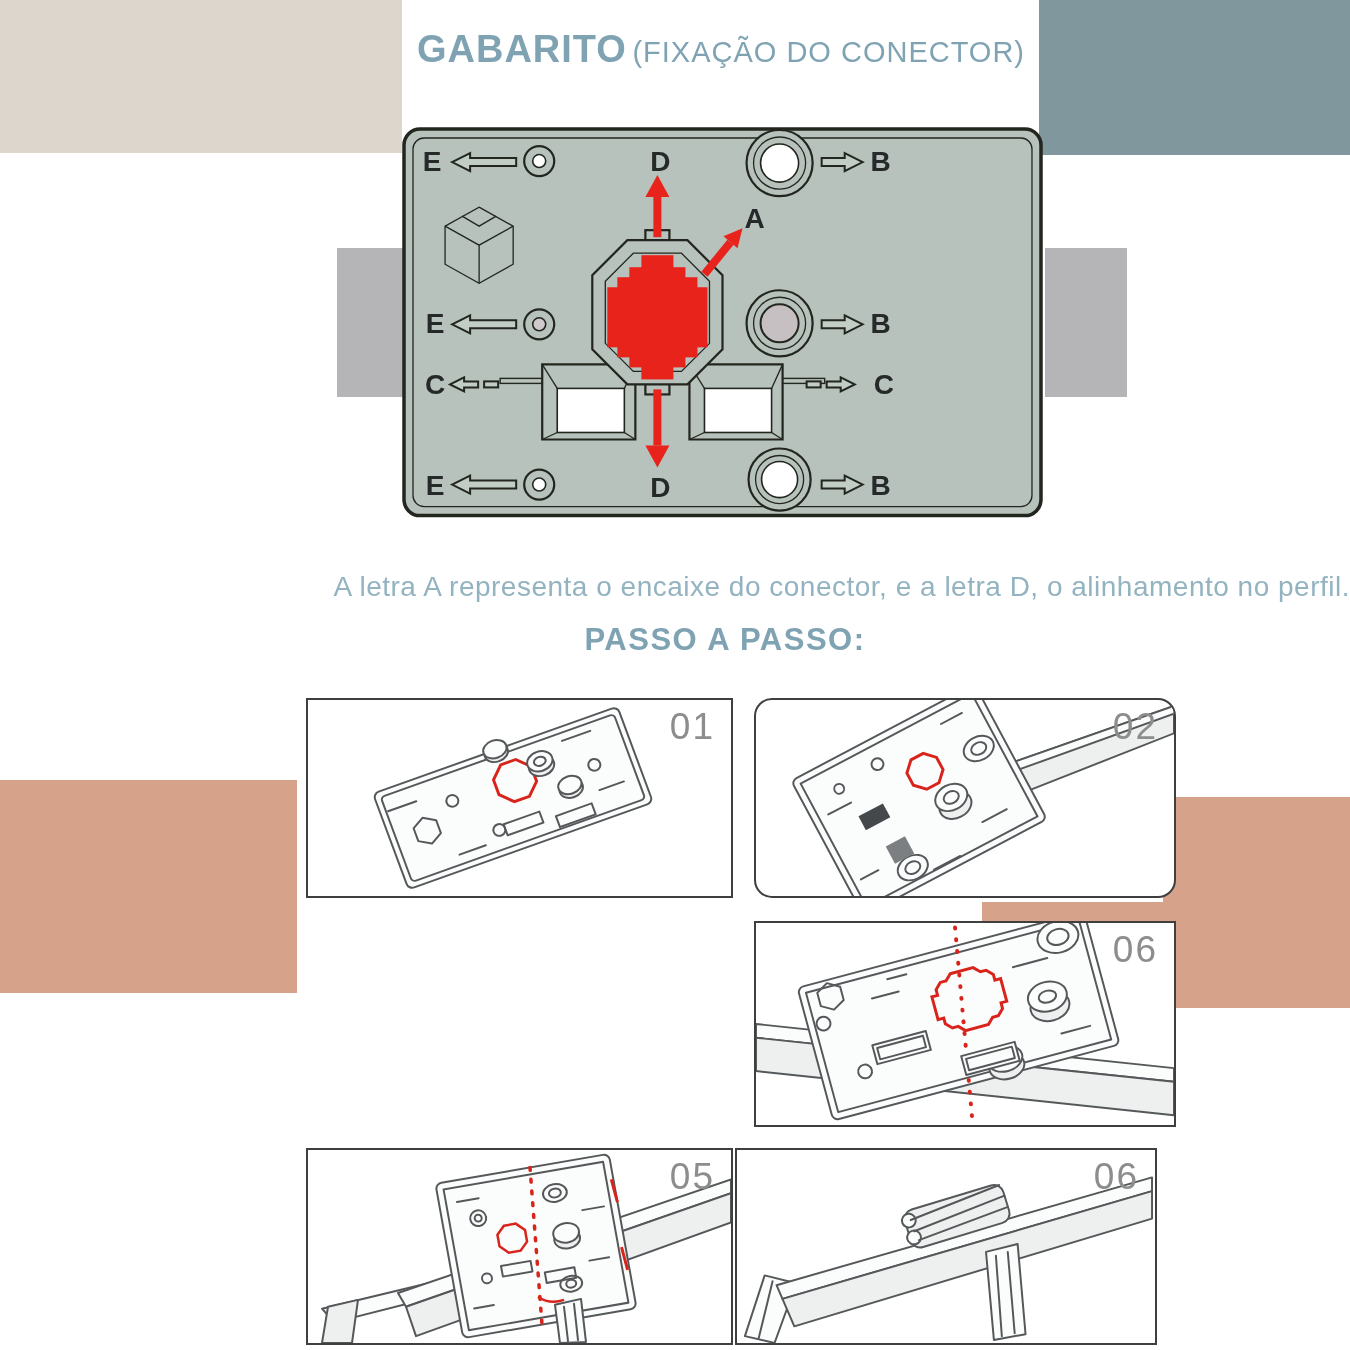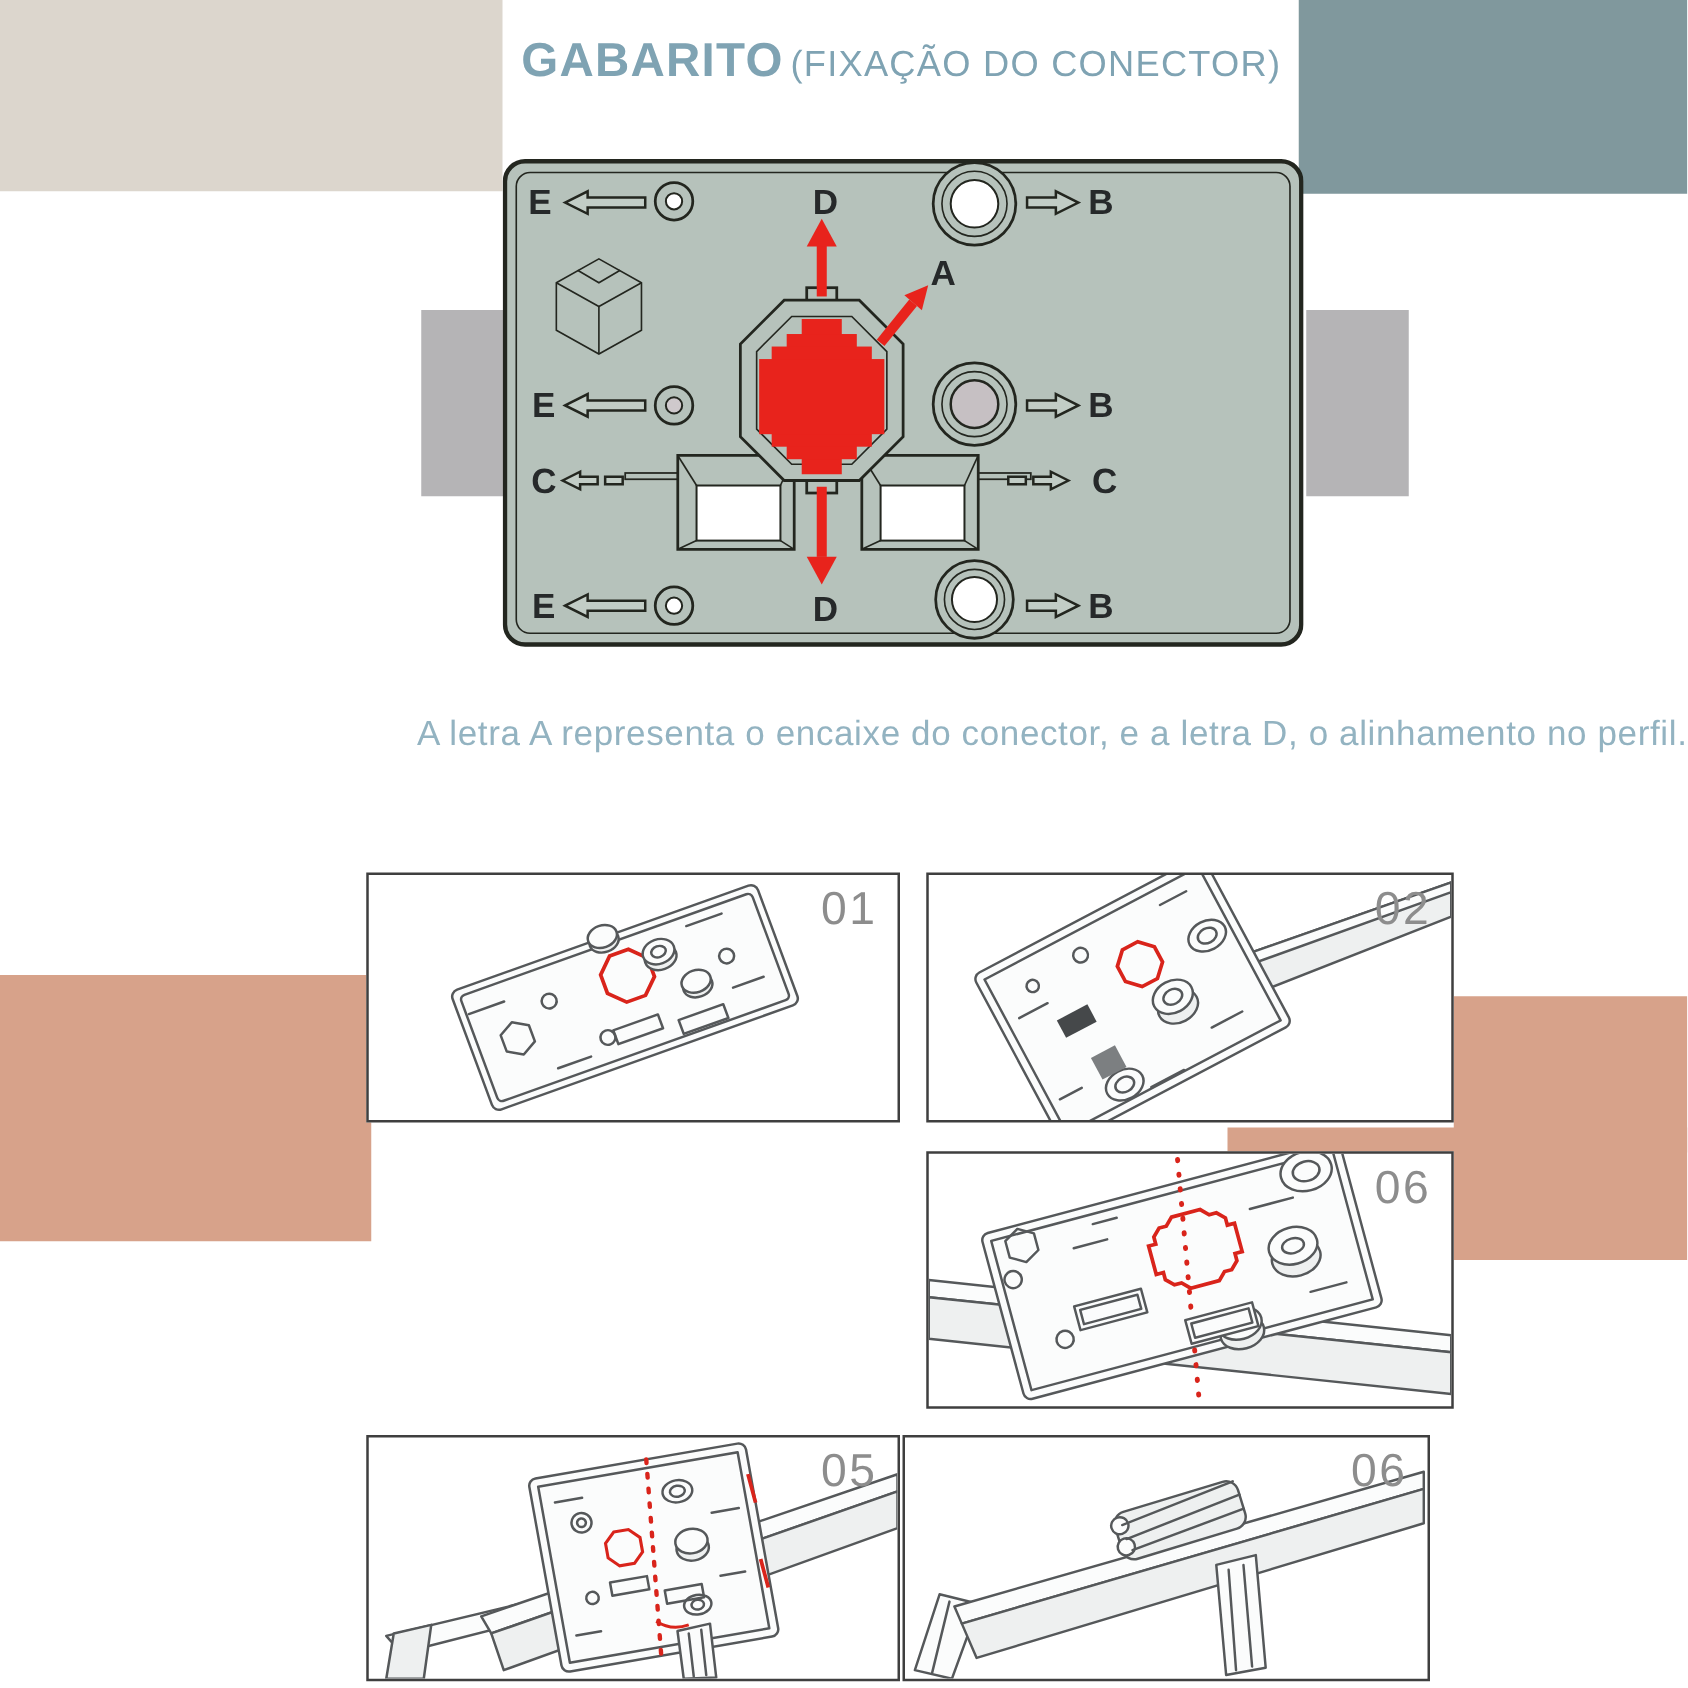--- a/index.html
+++ b/index.html
@@ -29,23 +29,23 @@
   .plate{fill:#b6c2bb;stroke:#23261f;stroke-width:3.5;}
   .plate2{fill:#b6c2bb;stroke:#23261f;stroke-width:2.2;}
   .thin{fill:none;stroke:#23261f;stroke-width:1.3;}
   .whitefill{fill:#ffffff;stroke:#23261f;stroke-width:1.6;}
   .oarrow{fill:#c2cdc6;stroke:#23261f;stroke-width:2;}
   .red{fill:#e8231c;}
   .L{font-family:"Liberation Sans",sans-serif;font-weight:bold;font-size:28px;
      fill:#26292a;text-anchor:middle;}
 
   
-  .panel{position:absolute;background:#ffffff;border:2px solid #3f3f3f;box-sizing:border-box;overflow:hidden;}
+  .panel{position:absolute;background:#ffffff;border:2px solid #3f3f3f;box-sizing:border-box;overflow:hidden;margin-left:13px;}
   .p1{left:293px;top:698px;width:427px;height:200px;}
-  .p2{left:741px;top:698px;width:422px;height:200px;}
+  .p2{left:741px;top:698px;width:422px;height:200px;border-radius:18px;}
   .p3{left:293px;top:921px;width:427px;height:206px;}
   .p4{left:741px;top:921px;width:422px;height:206px;}
   .p5{left:293px;top:1148px;width:427px;height:197px;}
   .p6{left:722px;top:1148px;width:422px;height:197px;}
   .panel svg{position:absolute;left:0;top:0;width:100%;height:100%;}
   .num{position:absolute;right:16px;top:6px;font-size:37px;color:#8d8d8d;letter-spacing:2px;}
 
   .art{stroke:#55585a;stroke-width:2;fill:none;stroke-linejoin:round;stroke-linecap:round;}
   .fillw{fill:#fbfcfc;}
   .fills{fill:#eef0f0;}
@@ -185,20 +185,21 @@
     <text class="L" x="33" y="267">C</text>
     <text class="L" x="481" y="267">C</text>
     <text class="L" x="33" y="367">E</text>
     <text class="L" x="258" y="369">D</text>
     <text class="L" x="478" y="367">B</text>
   </svg>
   </div>
 
   <div class="caption">A letra A representa o encaixe do conector, e a letra D, o alinhamento no perfil.</div>
 
+  <div class="steps-heading">PASSO A PASSO:</div>
 
   <div class="panel p1">
     <svg viewBox="0 0 423 200" preserveAspectRatio="none">
       <g transform="translate(205,100) rotate(-20)">
         <rect x="-130" y="-52" width="260" height="104" rx="6" class="art fillw"></rect>
         <rect x="-124" y="-46" width="248" height="92" rx="4" class="art" stroke-width="0.8"></rect>
         <polygon points="0,-36 16,-36 28,-24 28,-8 16,4 0,4 -12,-8 -12,-24" class="redline" stroke-width="3"></polygon>
         <ellipse cx="0" cy="-49" rx="12" ry="9" class="art fills"></ellipse>
           <ellipse cx="0" cy="-53" rx="12" ry="9" class="art fillw"></ellipse>
         <ellipse cx="38" cy="-21" rx="13" ry="10" class="art fills"></ellipse>

